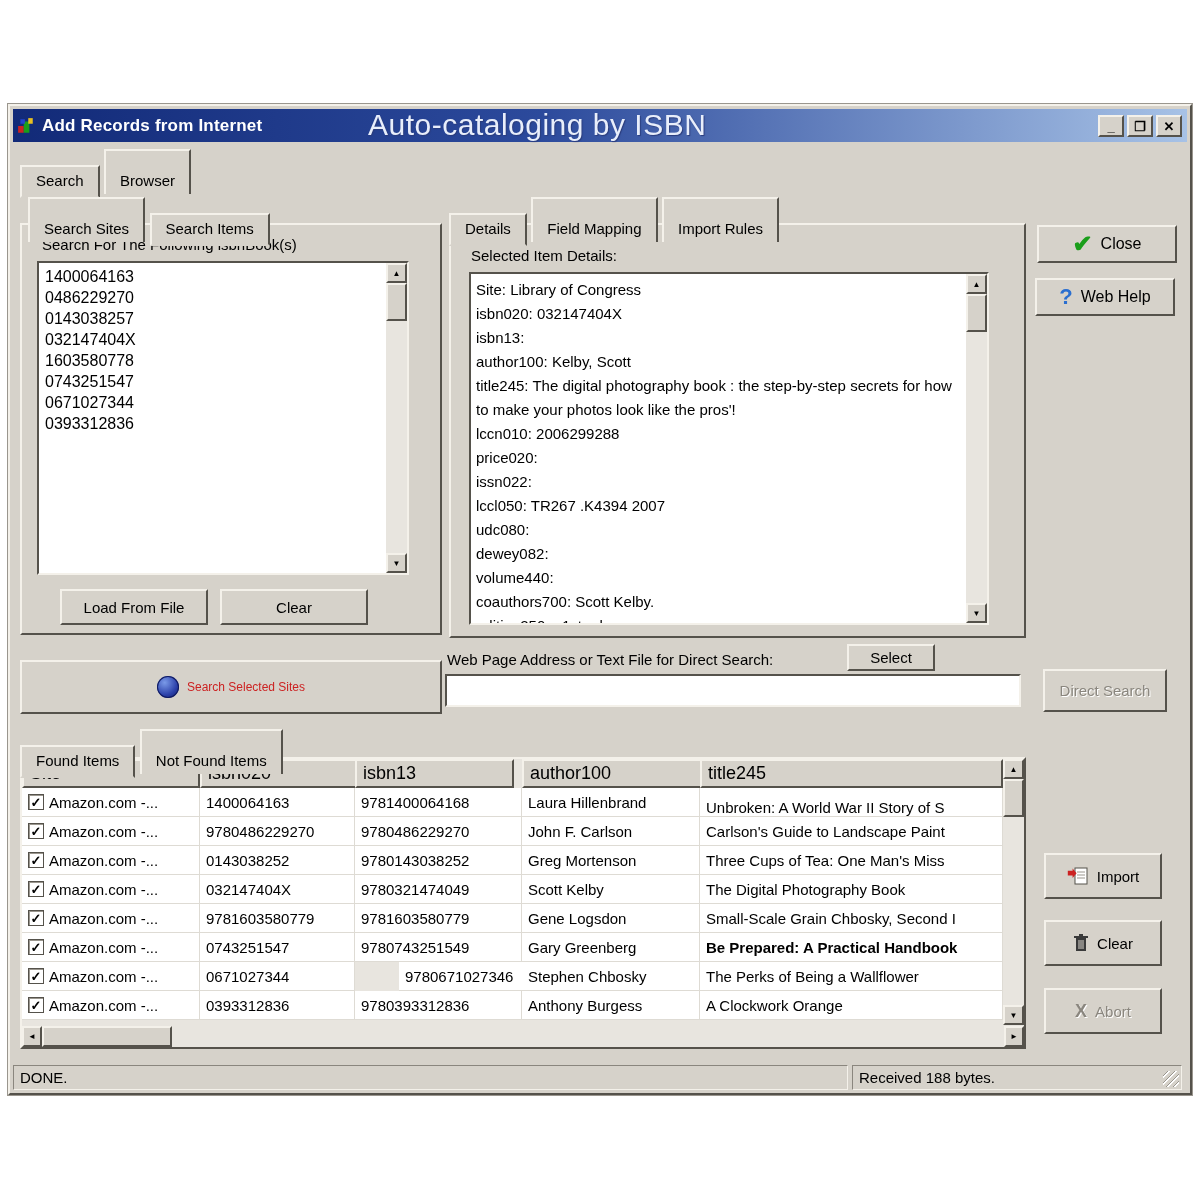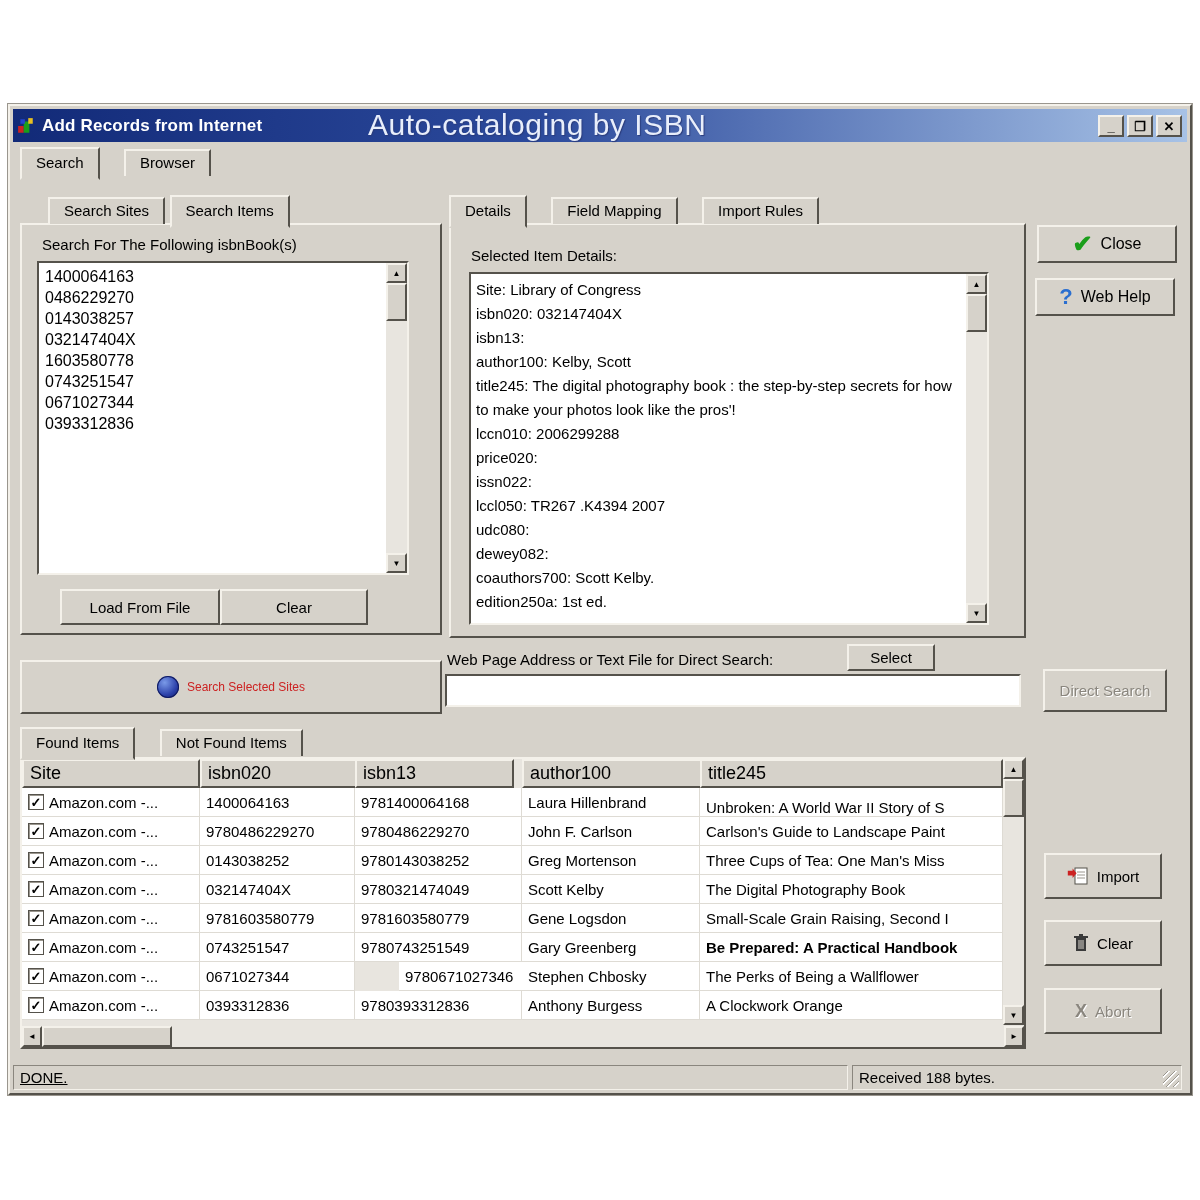--- a/index.html
+++ b/index.html
@@ -16,21 +16,21 @@
   .titlebar .bigtitle{position:absolute;left:355px;top:-1px;font-size:30px;color:#e8eefb;
     text-shadow:1px 1px 1px #2a3c7c;letter-spacing:.5px;}
   .winbtns{position:absolute;right:5px;top:6px;display:flex;gap:3px;}
   .winbtn{width:26px;height:22px;background:#d6d2ca;border:2px solid;
     border-color:#f4f1ea #55524b #55524b #f4f1ea;font-size:13px;font-weight:bold;
     color:#000;display:flex;align-items:center;justify-content:center;line-height:1;}
   
   .tab{display:inline-block;position:relative;background:#d6d2ca;
     border:2px solid;border-color:#f4f1ea #55524b transparent #f4f1ea;
     padding:5px 14px 7px 14px;font-size:15px;color:#000;}
-  .tab.inactive{border-bottom:none;padding-top:3px;padding-bottom:5px;margin-top:3px;margin-left:20px;}
+  .tab.inactive{border-bottom:none;padding-top:21px;padding-bottom:5px;margin-top:3px;}
   .maintabs{position:absolute;left:10px;top:40px;height:32px;}
   
   .panel{position:absolute;background:#d6d2ca;border:2px solid;
     border-color:#f4f1ea #55524b #55524b #f4f1ea;}
   .sunken{background:#fff;border:2px solid;border-color:#55524b #f4f1ea #f4f1ea #55524b;}
   .btn{position:absolute;background:#d6d2ca;border:2px solid;
     border-color:#f4f1ea #55524b #55524b #f4f1ea;font-size:15px;color:#000;
     display:flex;align-items:center;justify-content:center;gap:8px;cursor:default;}
   .btn.disabled{color:#8a867e;text-shadow:1px 1px 0 #ffffff;}
   .label{position:absolute;font-size:15px;color:#000;}
@@ -112,21 +112,21 @@
       <div class="isbn-line">0743251547</div>
       <div class="isbn-line">0671027344</div>
       <div class="isbn-line">0393312836</div>
       <div class="vscroll" style="right:0;top:0;height:310px;">
         <span class="sb-btn">▲</span>
         <span class="thumb"></span>
         <span class="spacer"></span>
         <span class="sb-btn">▼</span>
       </div>
     </div>
-    <div class="btn" style="left:38px;top:364px;width:160px;height:36px;">
+    <div class="btn" style="left:38px;top:364px;width:148px;height:36px;">
       <span>Load From File</span>
     </div>
     <div class="btn" style="left:198px;top:364px;width:148px;height:36px;">
       <span>Clear</span>
     </div>
   </div>
 
   <div style="position:absolute;left:439px;top:88px;z-index:2;">
     <span class="tab">Details</span>
     <span class="tab inactive">Field Mapping</span>
@@ -140,20 +140,21 @@
       <div class="det-line">isbn020: 032147404X</div>
       <div class="det-line">isbn13:</div>
       <div class="det-line">author100: Kelby, Scott</div>
       <div class="det-line">title245: The digital photography book : the step-by-step secrets for how to make your photos look like the pros'!</div>
       <div class="det-line">lccn010: 2006299288</div>
       <div class="det-line">price020:</div>
       <div class="det-line">issn022:</div>
       <div class="det-line">lccl050: TR267 .K4394 2007</div>
       <div class="det-line">udc080:</div>
       <div class="det-line">dewey082:</div>
+      <div class="det-line">volume440:</div>
       <div class="det-line">coauthors700: Scott Kelby.</div>
       <div class="det-line">edition250a: 1st ed.</div>
       <div class="vscroll" style="right:0;top:0;height:349px;">
         <span class="sb-btn">▲</span>
         <span class="thumb"></span>
         <span class="spacer"></span>
         <span class="sb-btn">▼</span>
       </div>
     </div>
   </div>
@@ -290,21 +291,21 @@
       <div class="cell" style="left:178px;top:145px;width:155px;">
           <span>9781603580779</span>
         </div>
       <div class="cell" style="left:333px;top:145px;width:167px;">
           <span>9781603580779</span>
         </div>
       <div class="cell" style="left:500px;top:145px;width:178px;">
           <span>Gene Logsdon</span>
         </div>
       <div class="cell" style="left:678px;top:145px;width:303px;">
-          <span>Small-Scale Grain Raising, Second I</span>
+          <span>Small-Scale Grain Chbosky, Second I</span>
         </div>
     </div>
 
     <div>
       <div class="cell" style="left:0;top:174px;width:178px;">
           <span class="chk">✓</span>
           <span>Amazon.com -...</span>
         </div>
       <div class="cell" style="left:178px;top:174px;width:155px;">
           <span>0743251547</span>
@@ -396,20 +397,20 @@
         <line x1="10" y1="6" x2="10" y2="15" stroke="#d6d2ca"></line>
       </svg>
     </span>
     <span>Clear</span>
   </div>
   <div class="btn disabled" style="left:1034px;top:882px;width:118px;height:46px;">
     <span class="icon" style="font-weight:bold;font-size:18px;color:#8a867e;text-shadow:1px 1px 0 #fff;">X</span>
     <span>Abort</span>
   </div>
 
-  <div class="statuspanel" style="left:3px;bottom:3px;width:835px;text-decoration:underline;">
+  <div class="statuspanel" style="left:3px;bottom:3px;width:835px;">
     <span>DONE.</span>
   </div>
   <div class="statuspanel" style="left:842px;bottom:3px;width:330px;">
     <span>Received 188 bytes.</span>
     <span class="grip"></span>
   </div>
 </div>
 
 </body></html>

